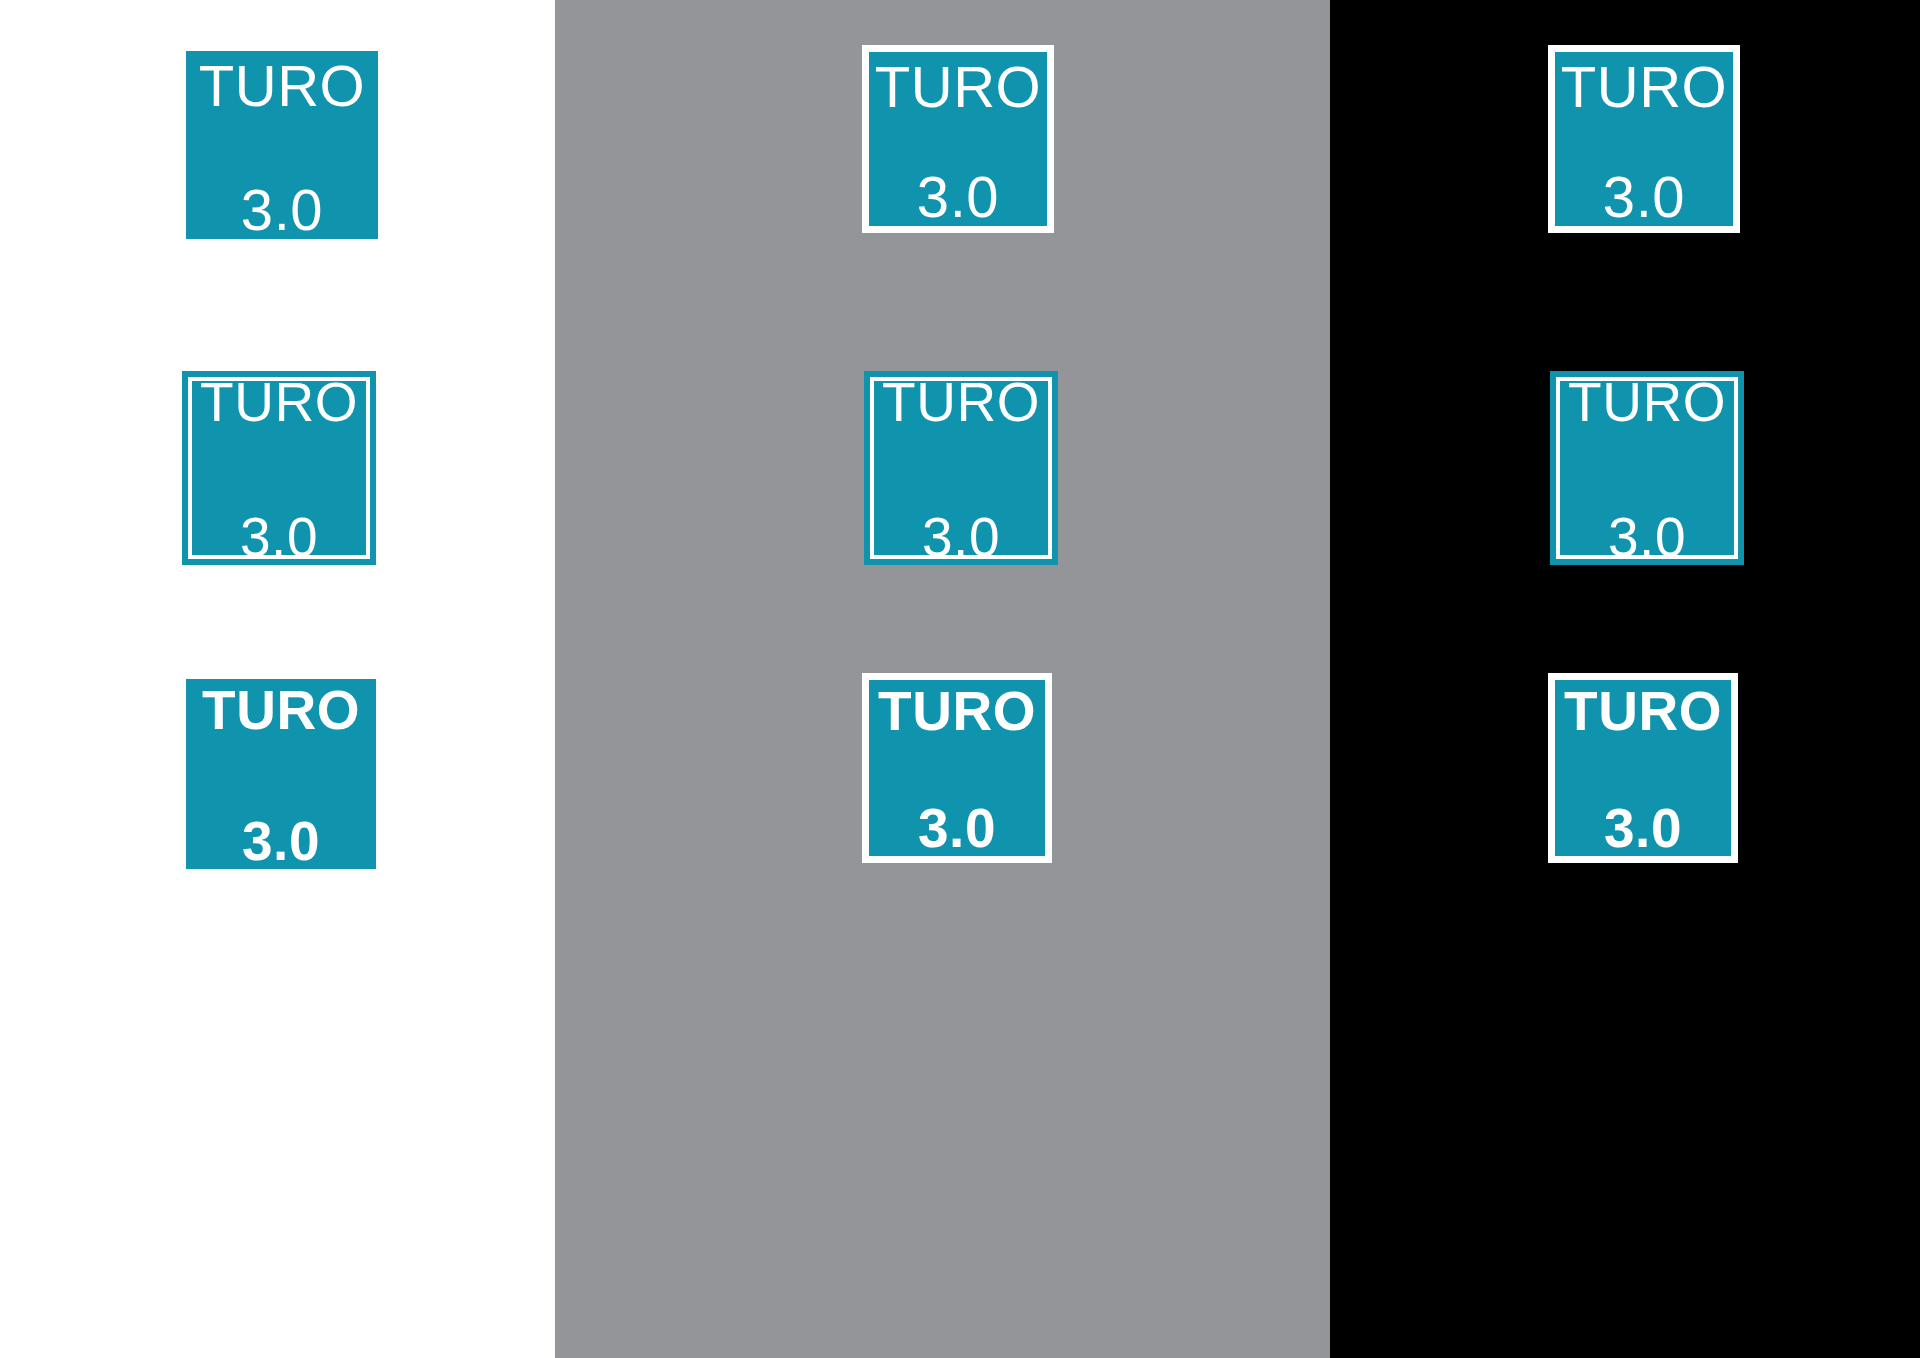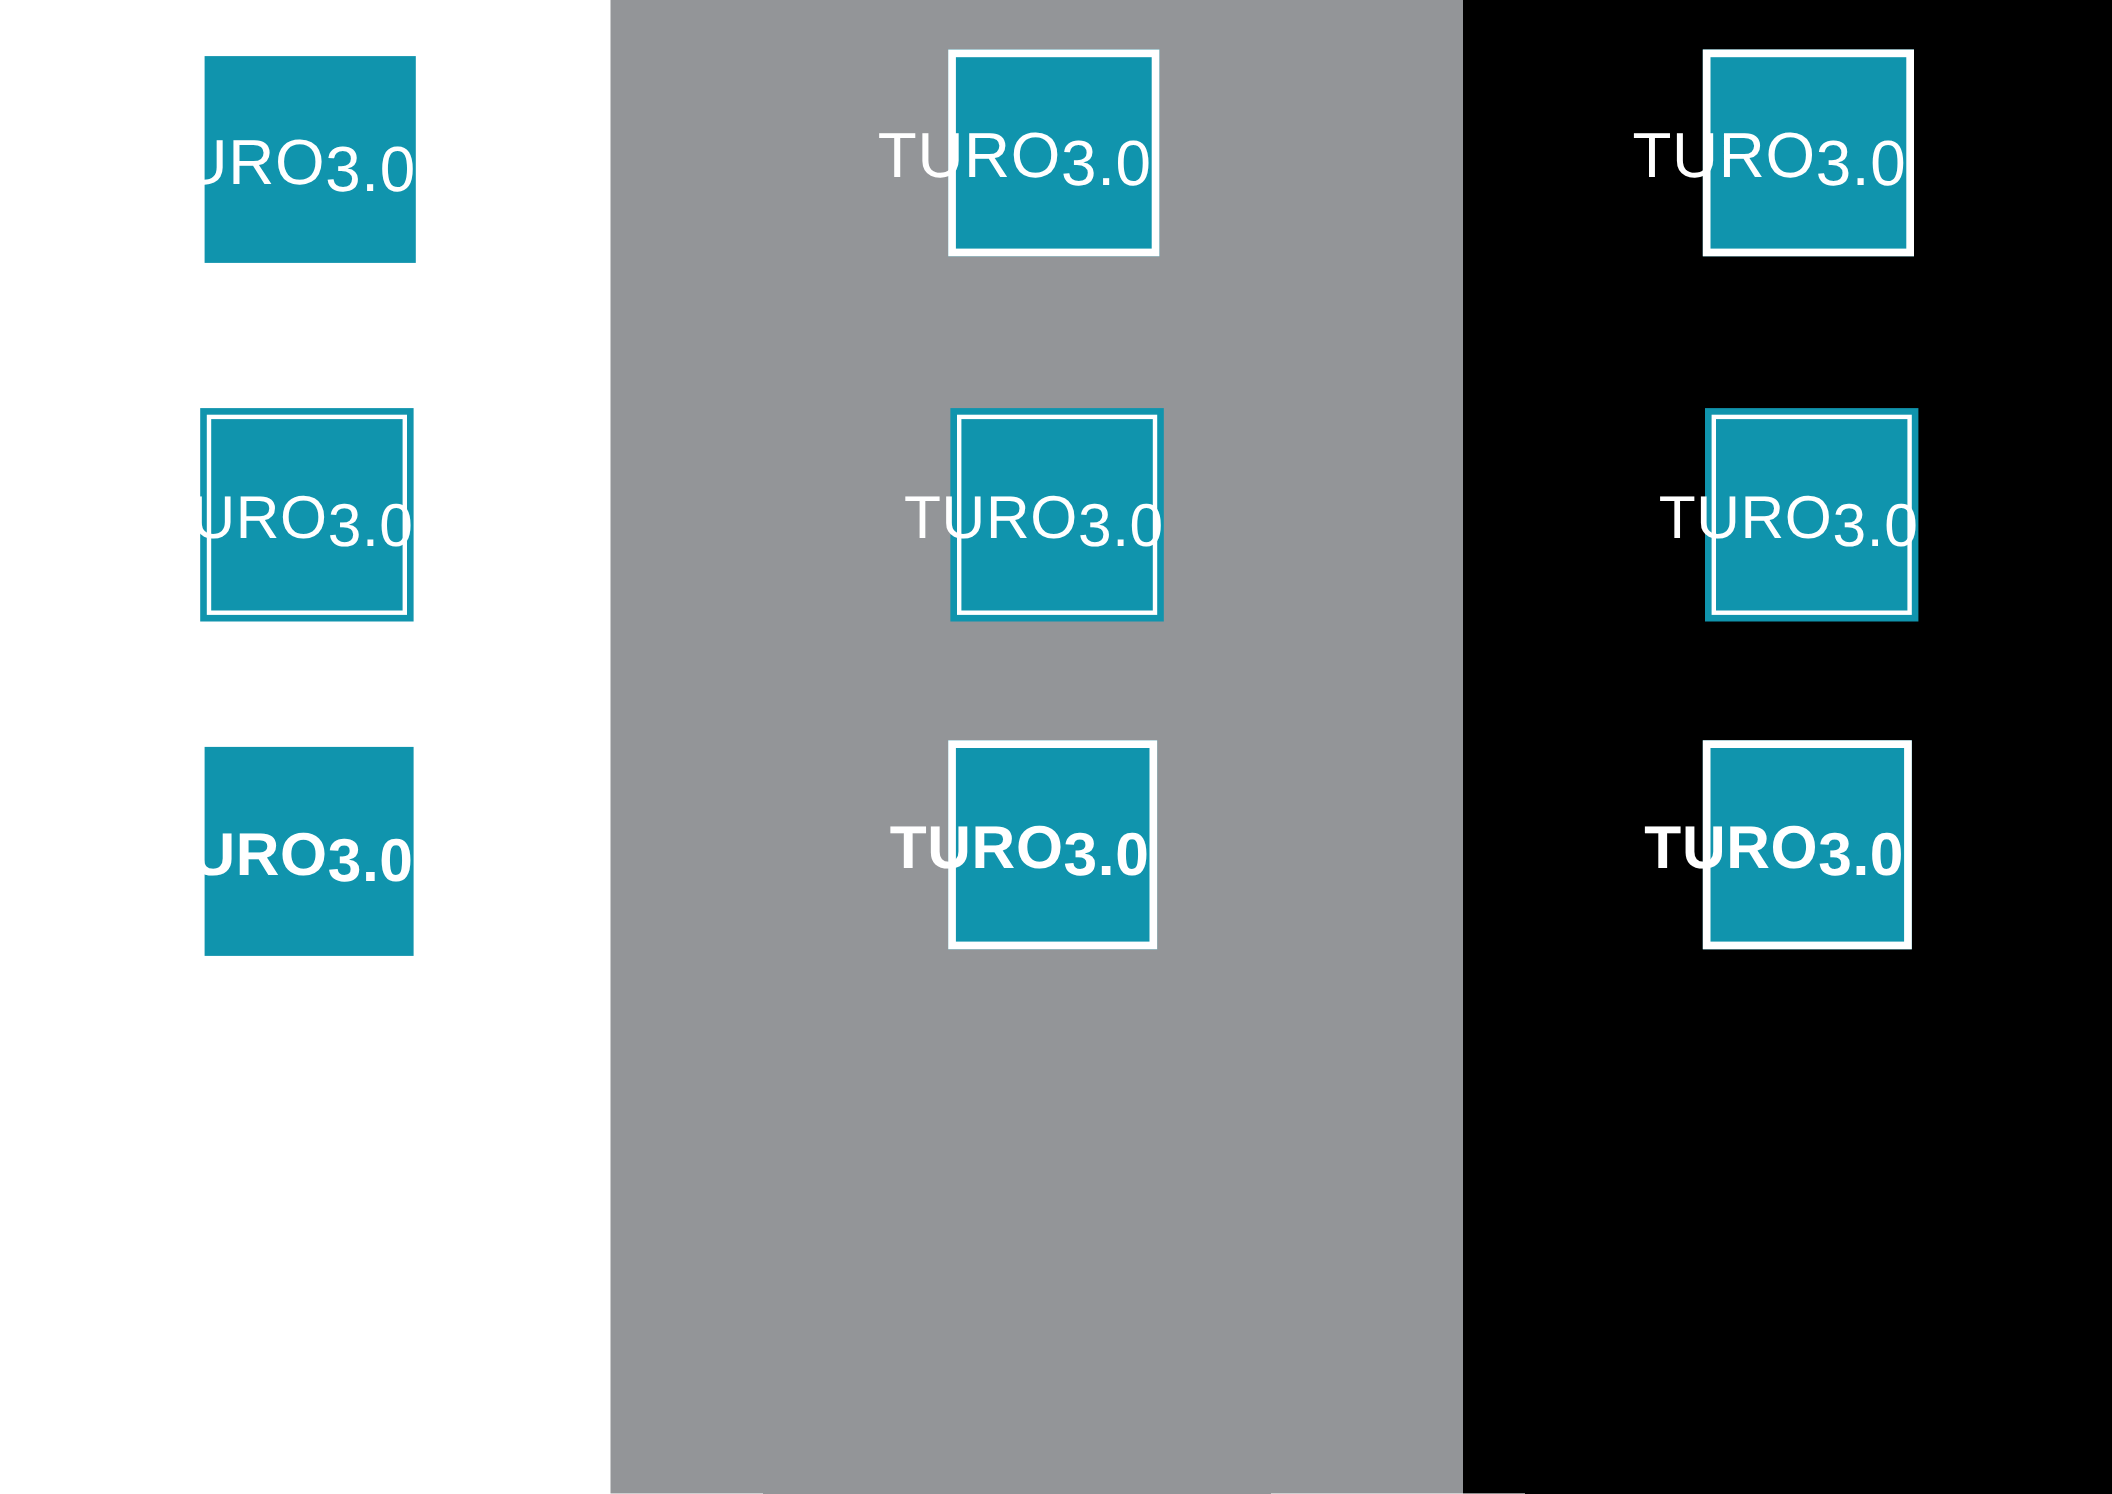--- a/index.html
+++ b/index.html
@@ -28,23 +28,23 @@
   }
   .bg-panel.light  { left: 0px;    width: 555px;  background: #ffffff; }
   .bg-panel.mid    { left: 555px;  width: 775px;  background: #939598; }
   .bg-panel.dark   { left: 1330px; width: 590px;  background: #000000; }
 
   
   .logo {
     position: absolute;
     box-sizing: border-box;
     display: flex;
-    flex-direction: row;
+    flex-direction: column;
     align-items: center;
-    justify-content: flex-end;
+    justify-content: space-between;
     background: #1094ad;
     color: #ffffff;
     user-select: none;
   }
 
   .logo .ln {
     display: block;
     line-height: 1.0;
     letter-spacing: 0.01em;
     white-space: nowrap;

